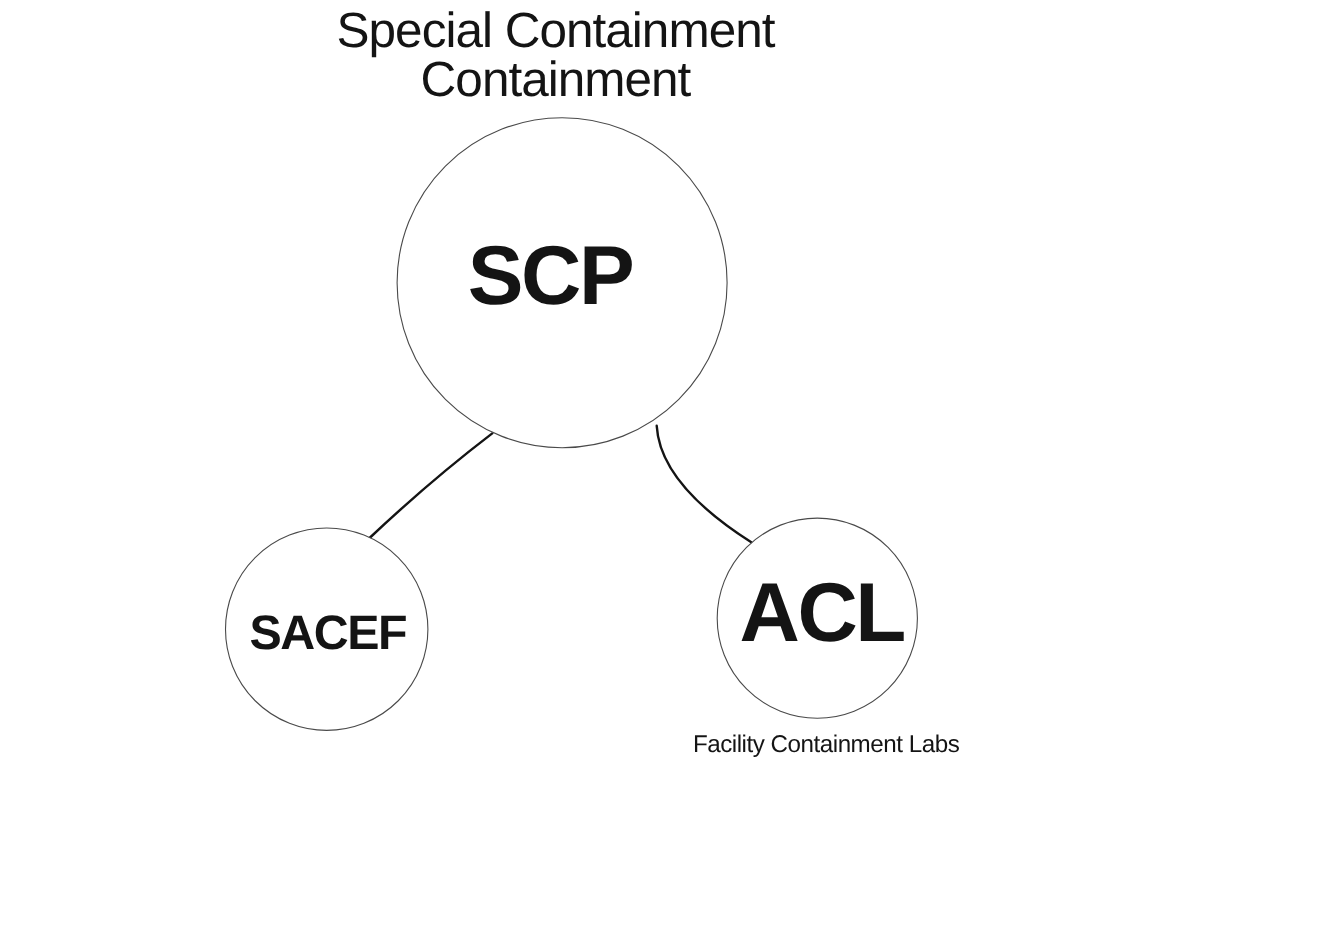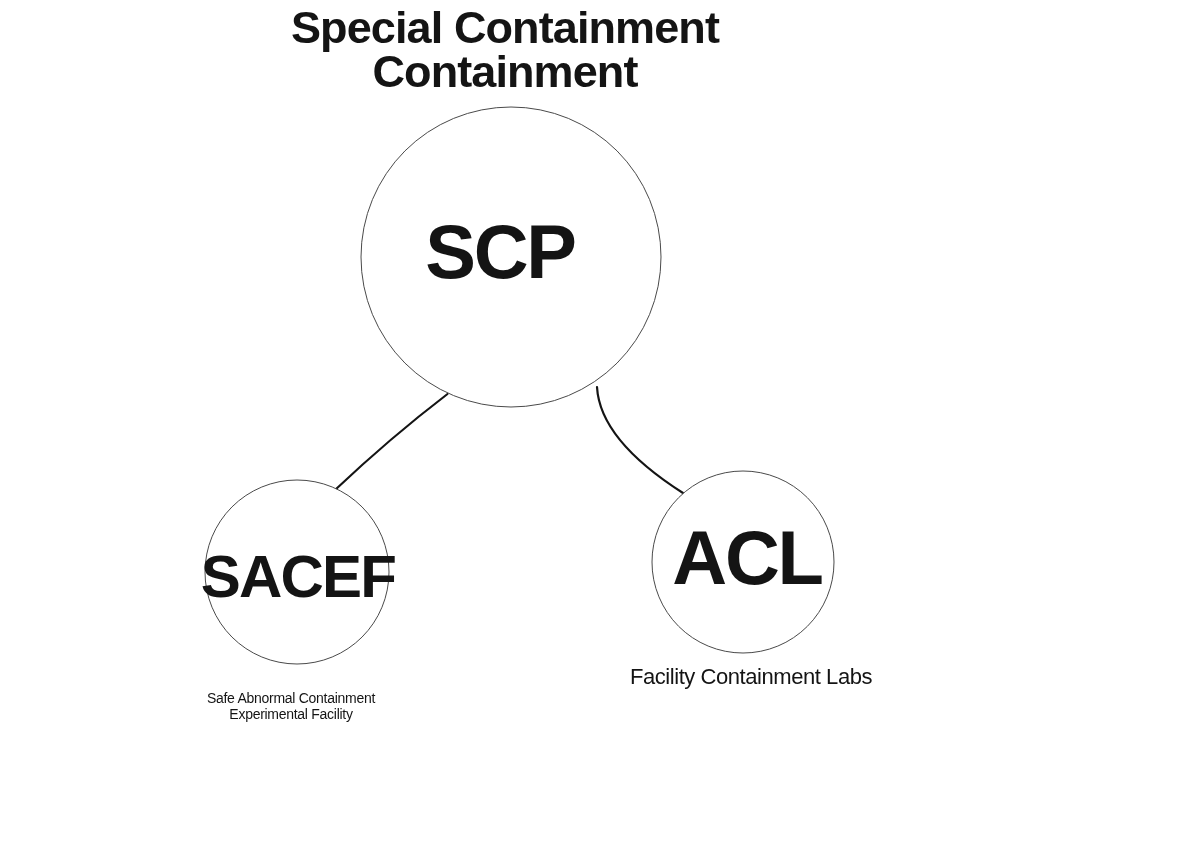--- a/index.html
+++ b/index.html
@@ -39,31 +39,30 @@
   .title {
     position: absolute;
     left: 505px;
     top: 6px;
     transform: translateX(-50%);
     text-align: center;
     font-size: 45px;
     line-height: 44px;
     letter-spacing: -0.02em;
     white-space: nowrap;
-    font-weight: bold;
   }
   .label {
     position: absolute;
     transform: translate(-50%, -50%);
     white-space: nowrap;
     letter-spacing: -0.03em;
     font-weight: bold;
   }
   #scp-label   { left: 500px; top: 251px; font-size: 76px; }
-  #sacef-label { left: 298px; top: 576px; font-size: 60px; }
+  #sacef-label { left: 298px; top: 576px; font-size: 44px; }
   #acl-label   { left: 747px; top: 557px; font-size: 76px; }
   .caption {
     position: absolute;
     transform: translate(-50%, -50%);
     text-align: center;
     letter-spacing: -0.02em;
   }
   #acl-caption {
     left: 751px;
     top: 677px;
@@ -95,20 +94,16 @@
     <div>Special Containment</div>
     <div>Containment</div>
   </div>
 
   <div id="scp-label" class="label">SCP</div>
 
   <div id="sacef-label" class="label">SACEF</div>
 
   <div id="acl-label" class="label">ACL</div>
 
-  <div id="sacef-caption" class="caption">
-    <div>Safe Abnormal Containment</div>
-    <div>Experimental Facility</div>
-  </div>
 
   <div id="acl-caption" class="caption">Facility Containment Labs</div>
 
 </div>
 
 </body></html>

